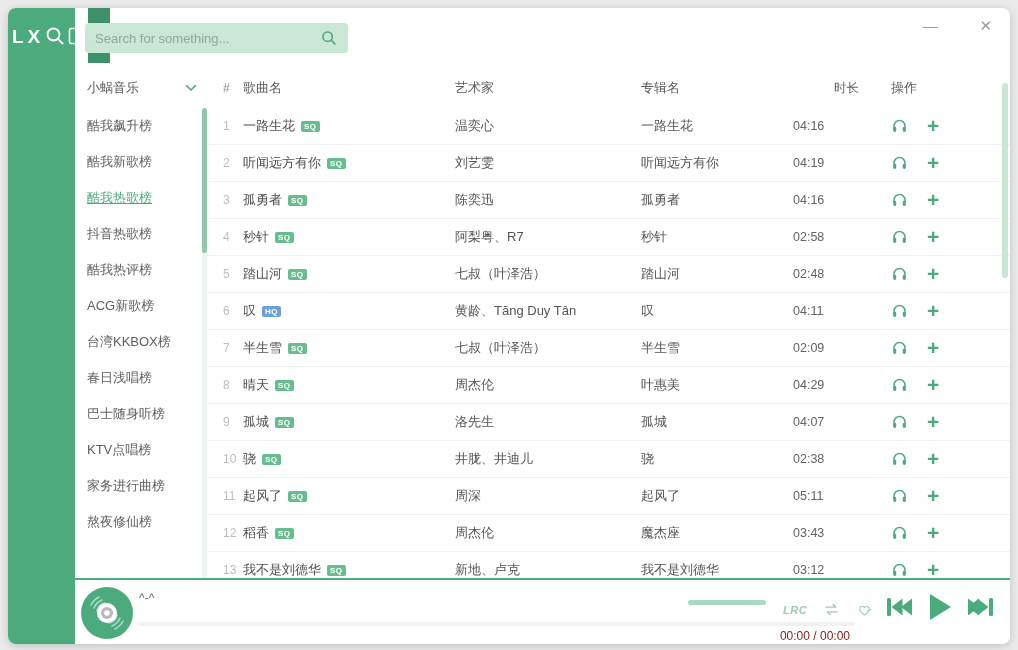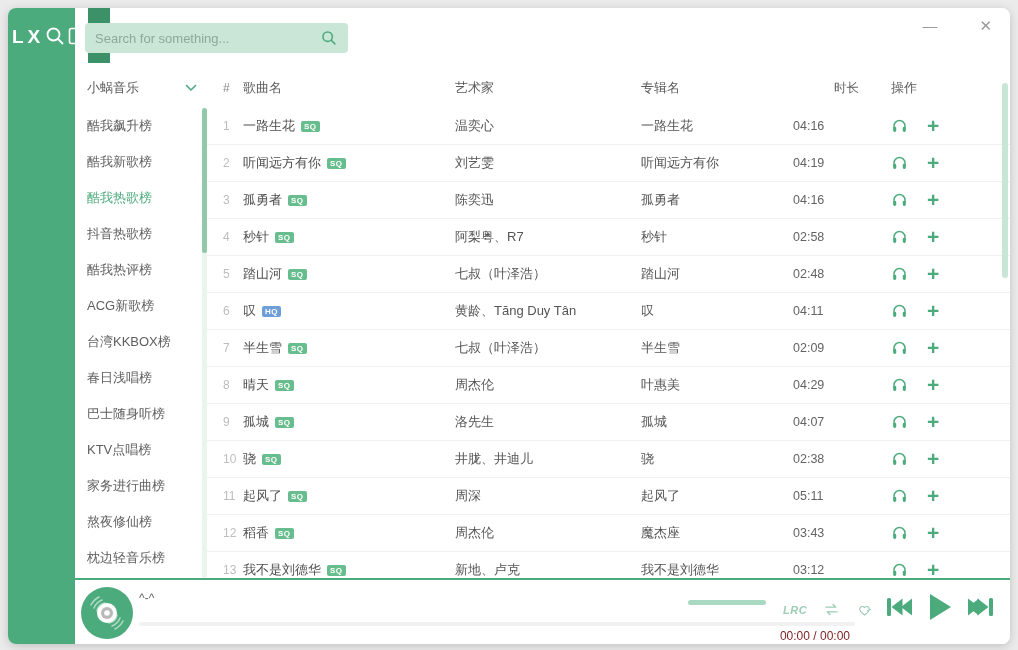--- a/index.html
+++ b/index.html
@@ -23,21 +23,21 @@
   .win-btn { color:#9a9a9a; font-size:15px; line-height:1; cursor:pointer; }
 
   .body { flex:1; display:flex; min-height:0; position:relative; }
 
   
   .boards { width:132px; flex:0 0 132px; position:relative; overflow:hidden; }
   .boards-header { height:40px; display:flex; align-items:center; justify-content:space-between; padding:0 10px 0 12px; cursor:pointer; }
   .boards-header .src { font-size:13px; color:#5a5a5a; }
   .board-items { position:relative; }
   .board-item { height:36px; line-height:36px; padding-left:12px; font-size:13px; color:#5e5e5e; white-space:nowrap; cursor:pointer; }
-  .board-item.active { color:#4cab7c; }
+  .board-item.active { color:#4cab7c;text-decoration:underline; }
   .boards-scroll { position:absolute; right:0; top:40px; bottom:0; width:5px; background:#eaf5ef; border-radius:3px; }
   .boards-thumb { position:absolute; top:0; left:0; width:5px; height:145px; background:#92c8aa; border-radius:3px; }
 
   
   .songs { flex:1; position:relative; min-width:0; overflow:hidden; }
   .song-grid { display:grid; grid-template-columns:36px 212px 186px 152px 66px 1fr; align-items:center; }
   .song-head { height:40px; font-size:13px; color:#5a5a5a; }
   .song-head .c-dur { text-align:right; }
   .song-head .c-act { padding-left:32px; }
   .song-row { height:37px; border-bottom:1px solid #f1f1f1; font-size:13px; color:#555; cursor:pointer; }
@@ -151,21 +151,20 @@
             <div class="board-item active">酷我热歌榜</div>
             <div class="board-item">抖音热歌榜</div>
             <div class="board-item">酷我热评榜</div>
             <div class="board-item">ACG新歌榜</div>
             <div class="board-item">台湾KKBOX榜</div>
             <div class="board-item">春日浅唱榜</div>
             <div class="board-item">巴士随身听榜</div>
             <div class="board-item">KTV点唱榜</div>
             <div class="board-item">家务进行曲榜</div>
             <div class="board-item">熬夜修仙榜</div>
-            <div class="board-item">枕边轻音乐榜</div>
           </div>
         <div class="boards-scroll">
           <div class="boards-thumb"></div>
         </div>
       </div>
 
       <div class="songs">
         <div class="song-grid song-head">
           <div class="c-idx" style="color:#8a8a8a;">#</div>
           <div>歌曲名</div>

